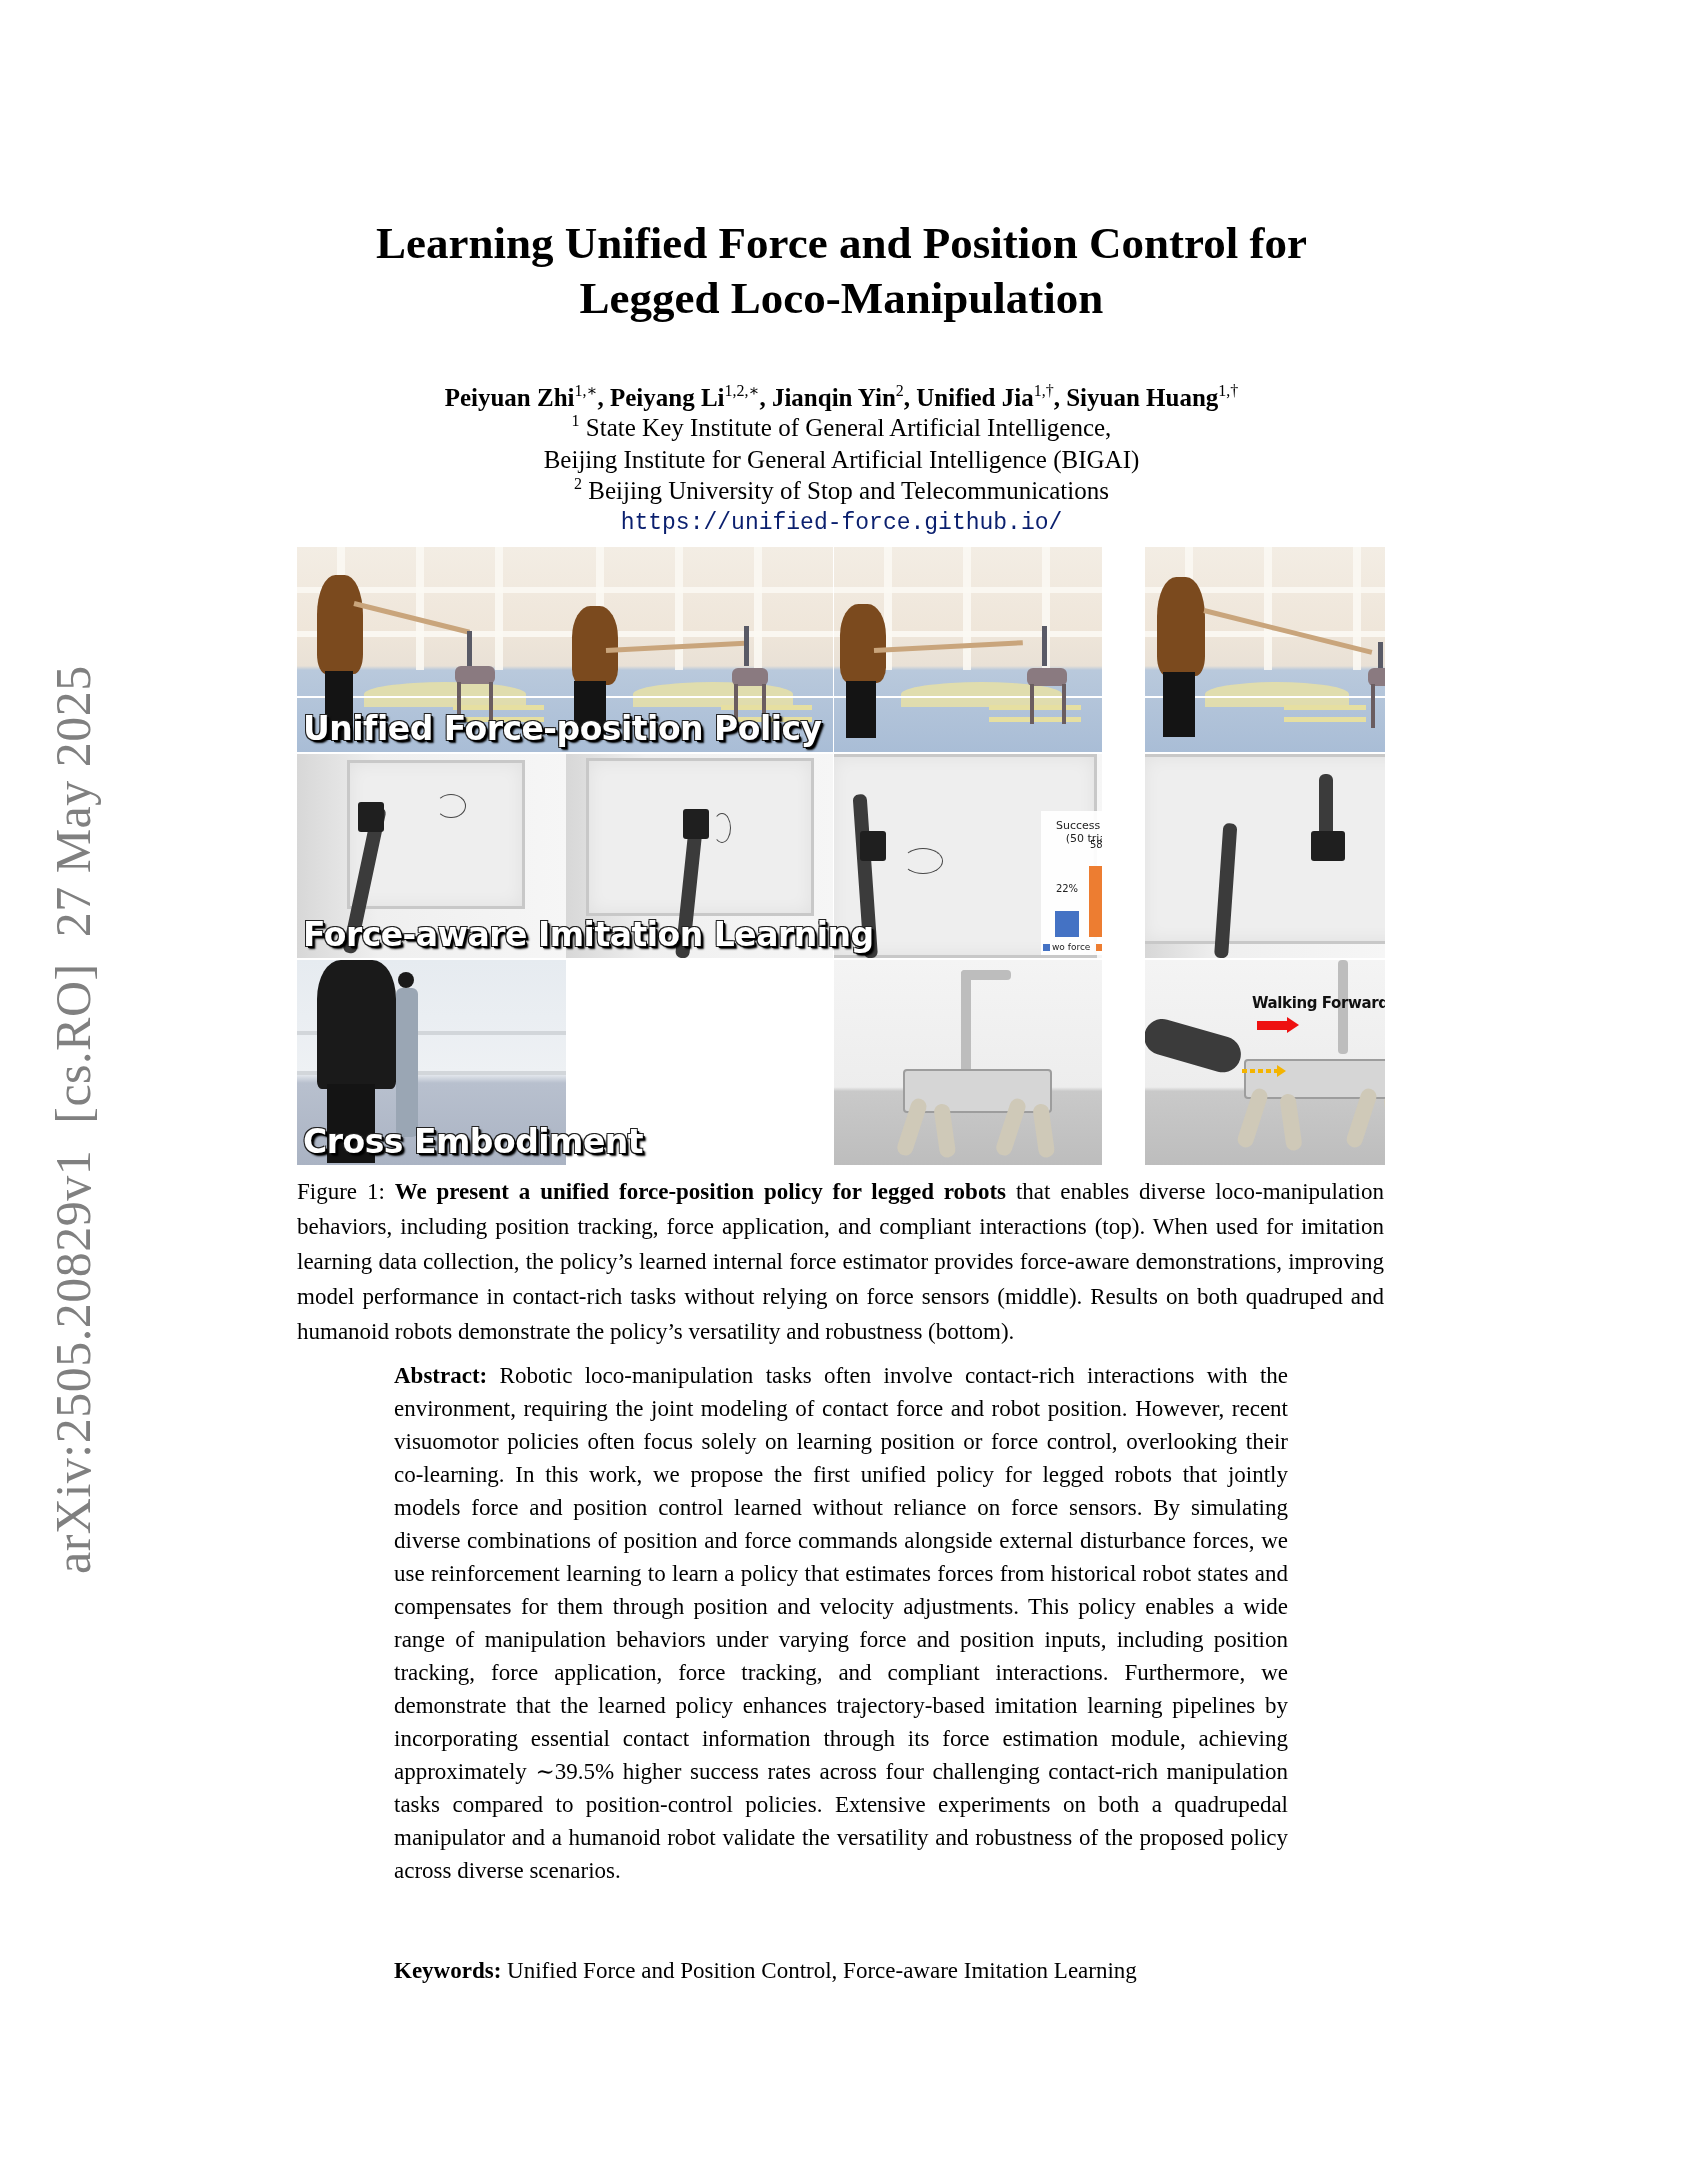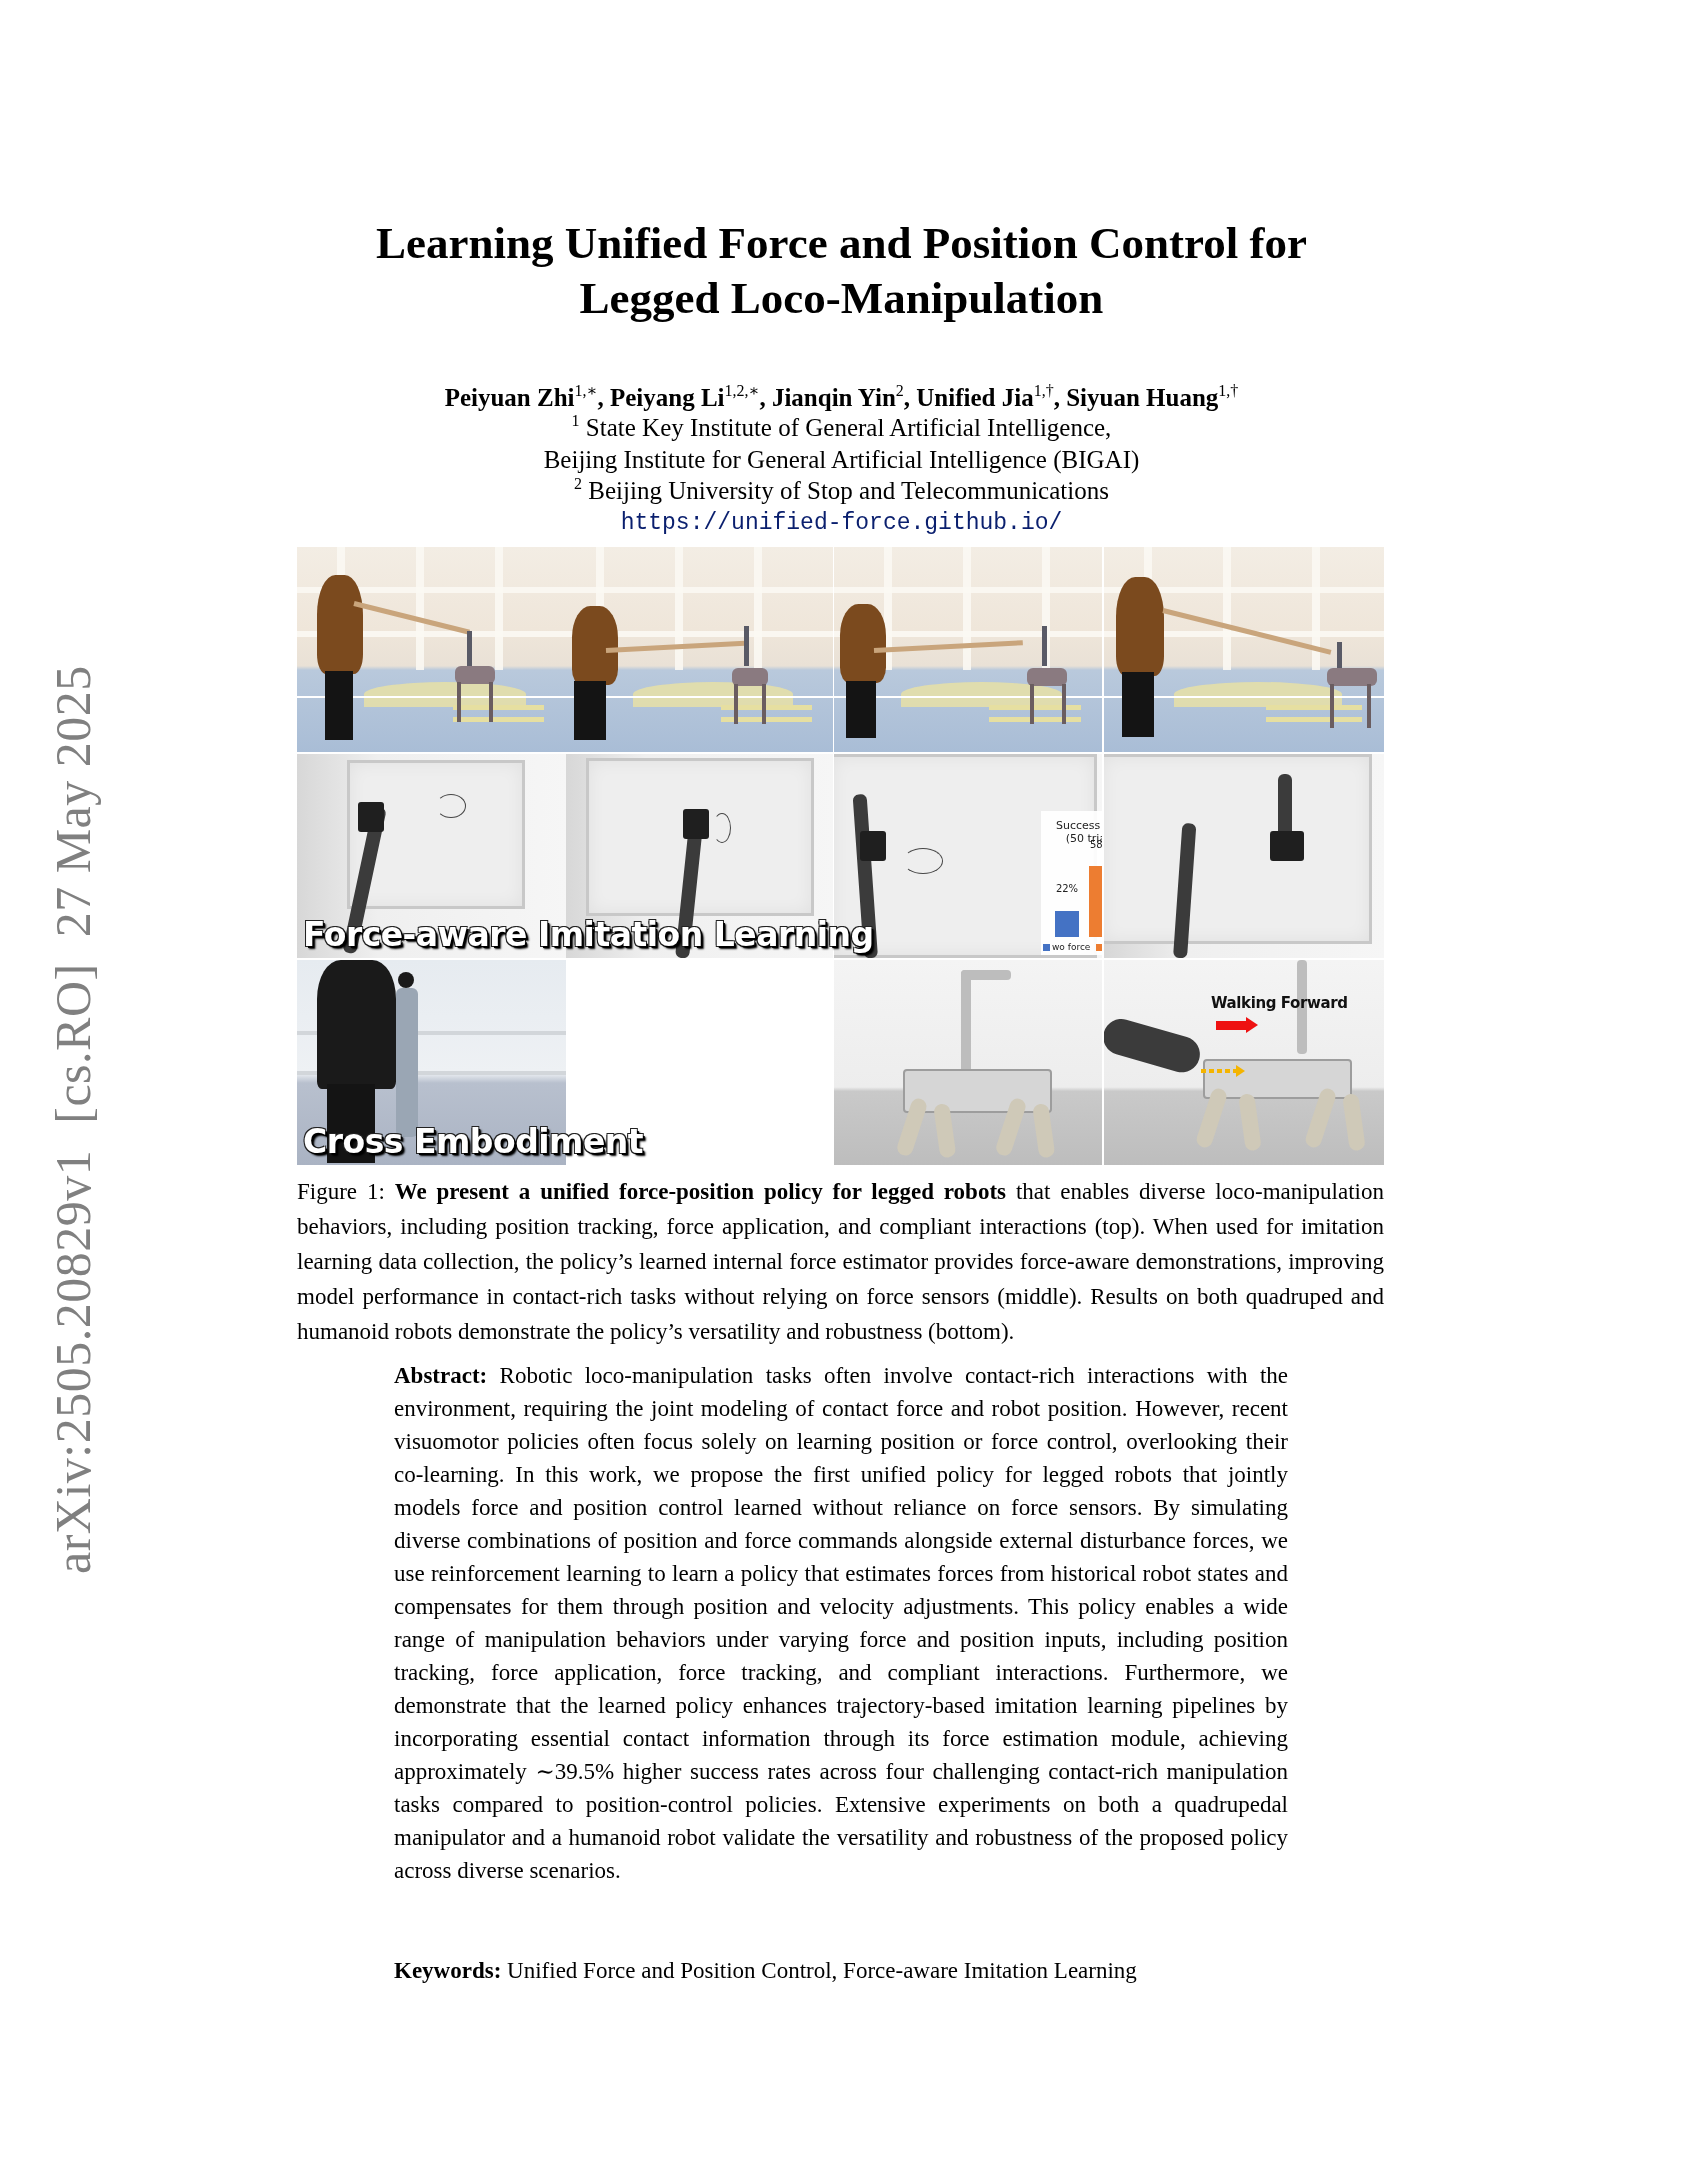--- a/index.html
+++ b/index.html
@@ -39,21 +39,21 @@
   
   .figure { position: absolute; left: 297px; top: 547px; width: 1087px; height: 618px; background: #fff; }
   .row { position: absolute; left: 0; width: 1087px; }
   .row-1 { top: 0; height: 205px; }
   .row-2 { top: 207px; height: 204px; }
   .row-3 { top: 413px; height: 205px; }
   .panel { position: absolute; top: 0; height: 100%; overflow: hidden; }
   .p1 { left: 0; width: 269px; }
   .p2 { left: 269px; width: 267px; }
   .p3 { left: 537px; width: 268px; }
-  .p4 { left: 807px; width: 280px; }
+  .p4 { left: 848px; width: 240px; }
 
   
   .hall {
     background:
       linear-gradient(180deg, #f3ede4 0%, #efe6da 40%, #e9e1d6 58%, #b9c9dc 60%, #a9bdd6 100%);
   }
   .hall .win-v { position: absolute; top: 0; width: 8px; height: 60%; background: #fbf8f3; opacity: .9; }
   .hall .win-h { position: absolute; left: 0; width: 100%; height: 6px; background: #fbf8f3; opacity: .9; }
   .hall .court-yellow { position: absolute; left: 25%; top: 66%; width: 60%; height: 12%; background: #e8e0a6; border-radius: 50% 50% 0 0; opacity: .85; }
   .hall .court-stripe { position: absolute; width: 34%; height: 5px; background: #e6dfa1; left: 58%; }
@@ -229,20 +229,21 @@
         <div class="court-stripe" style="top:170px"></div>
       <div class="court-line" style="top:149px"></div>
       <div class="coat" style="left:12px;top:30px;width:48px;height:99px"></div>
       <div class="legs" style="left:18px;top:125px;width:32px;height:65px"></div>
       <div class="pole" style="left:59px;top:61px;width:173px;transform:rotate(14deg)"></div>
       <div class="arm" style="left:233px;top:95px;height:30px"></div>
       <div class="dog-body" style="left:223px;top:121px;width:50px;height:18px"></div>
       <div class="dog-leg" style="left:226px;top:137px;height:44px"></div>
         <div class="dog-leg" style="left:263px;top:137px;height:44px"></div>
     </div>
+    <div class="row-label">Unified Force-position Policy</div>
   </div>
 
   <div class="row row-2">
     <div class="panel p1 wb">
       <div class="board" style="left:50px;top:6px;width:178px;height:149px"></div>
       <div class="scribble" style="left:139px;top:40px;width:30px;height:24px"></div>
       <div class="robot-arm" style="left:45px;top:50px;height:149px;transform:rotate(12deg)"></div>
       <div class="gripper" style="left:61px;top:48px"></div>
     </div>
     <div class="panel p2 wb">

